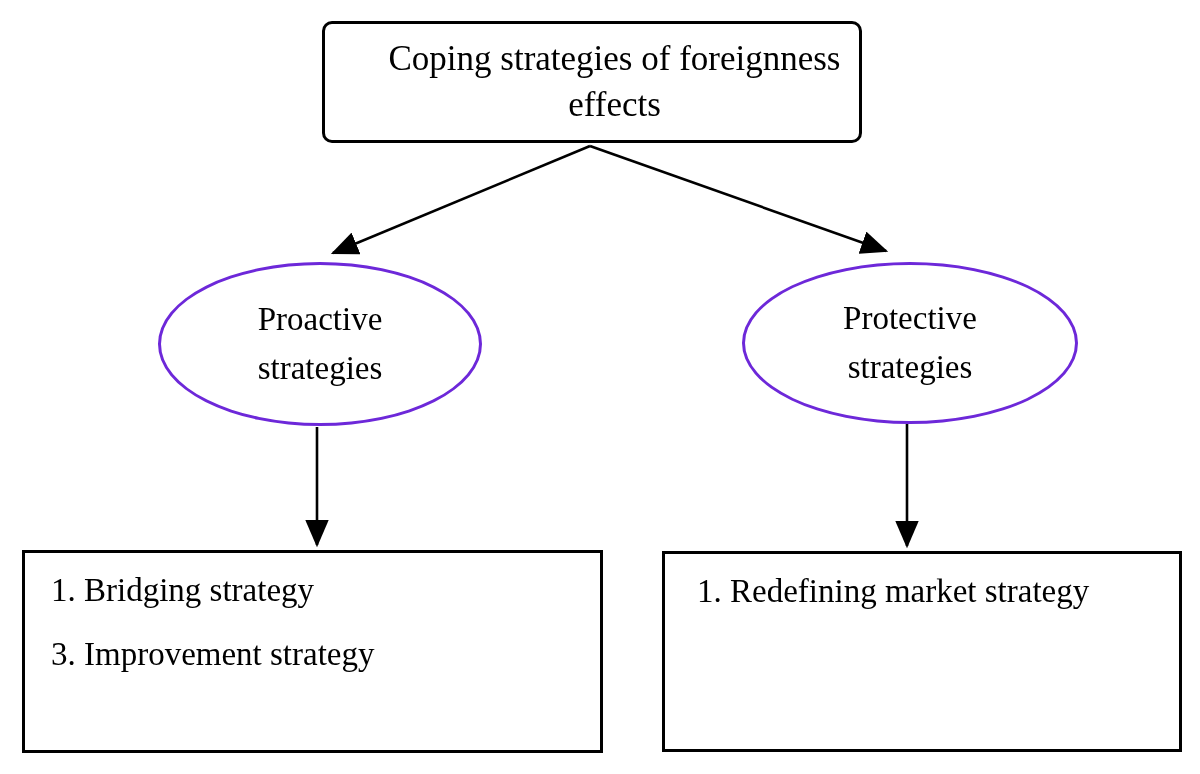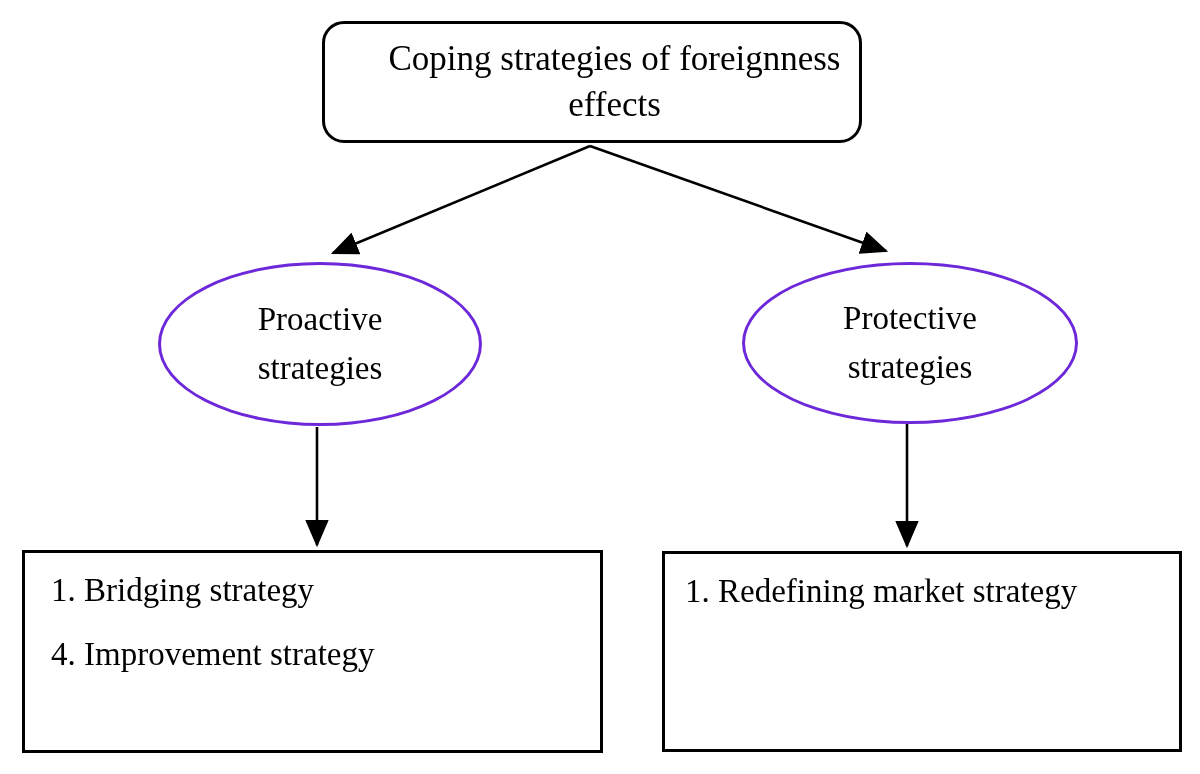--- a/index.html
+++ b/index.html
@@ -32,21 +32,21 @@
     justify-content: center;
     text-align: center;
     background: #ffffff;
   }
   .root-box {
     left: 322px;
     top: 21px;
     width: 540px;
     height: 122px;
     border: 3px solid #000000;
-    border-radius: 22px;
+    border-radius: 10px;
     font-size: 35px;
     line-height: 1.32;
     padding-left: 45px;
   }
   .ellipse {
     border: 3px solid #6d28d9;
     border-radius: 50%;
     font-size: 33px;
     line-height: 1.5;
   }
@@ -79,21 +79,21 @@
     top: 550px;
     width: 581px;
     height: 203px;
     padding-left: 26px;
   }
   .list-box-right {
     left: 662px;
     top: 551px;
     width: 520px;
     height: 201px;
-    padding-left: 20px;
+    padding-left: 32px;
   }
   .list-item {
     height: 64px;
     display: flex;
     align-items: center;
     white-space: nowrap;
   }
 </style>
 </head>
 <body>
@@ -122,20 +122,20 @@
 strategies</span>
   </div>
 
   <div class="node ellipse ellipse-right">
     <span class="label-multiline">Protective
 strategies</span>
   </div>
 
   <div class="list-box list-box-left">
     <div class="list-item">1. Bridging strategy</div>
-    <div class="list-item">4. Improvement strategy</div>
+    <div class="list-item">3. Improvement strategy</div>
   </div>
 
   <div class="list-box list-box-right">
     <div class="list-item">1. Redefining market strategy</div>
   </div>
 
 </div>
 
 </body></html>

